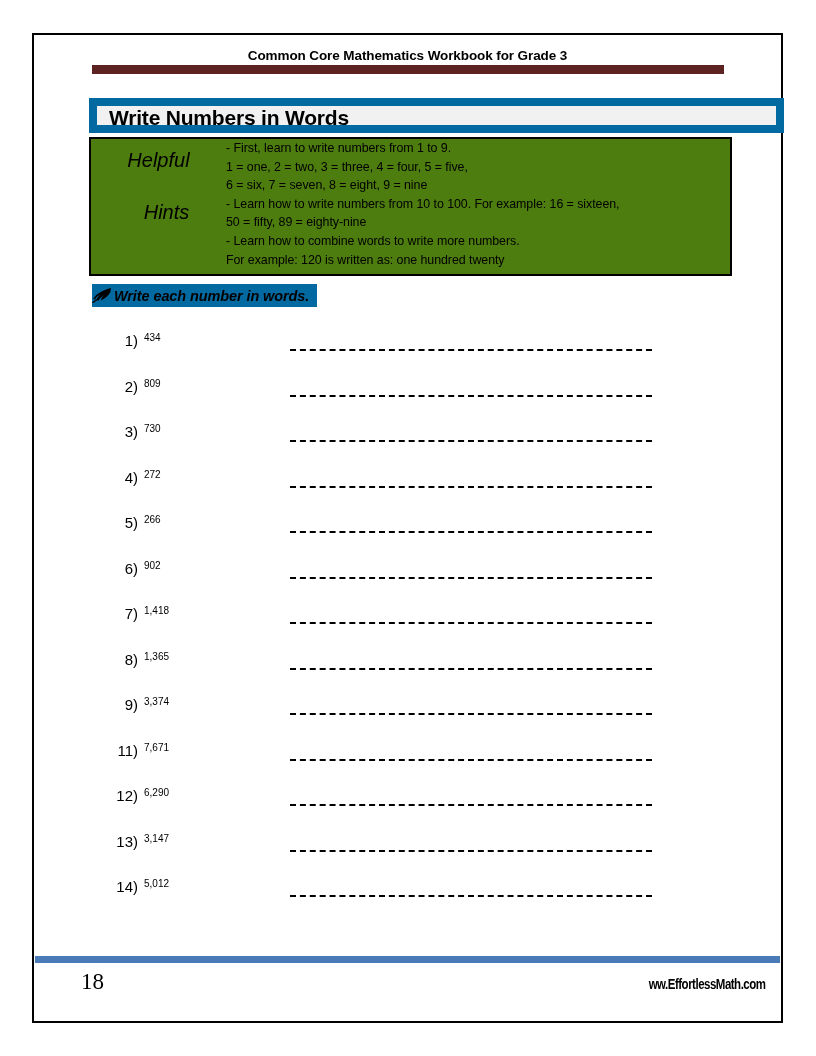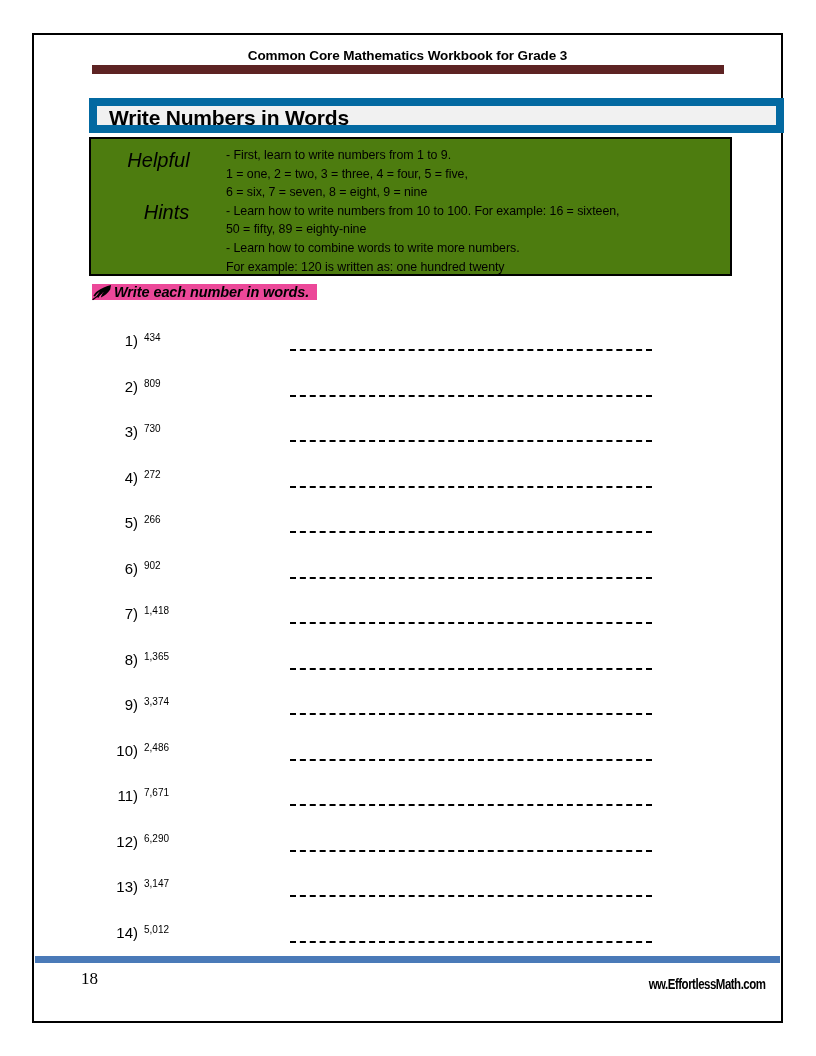--- a/index.html
+++ b/index.html
@@ -104,37 +104,36 @@
     top: 10px;
   }
   #hints-label .hl-2 {
     position: absolute;
     left: 0; right: 0;
     top: 62px;
     margin-left: 16px;
   }
   #hints-lines {
     flex: 1 1 auto;
-    padding-top: 7px;
     padding-right: 6px;
   }
   .hint-line {
     font-size: 12.4px;
     line-height: 18.6px;
     white-space: nowrap;
     letter-spacing: -0.05px;
   }
 
   
   #instruction-row {
     position: absolute;
     left: 58px;
     top: 249px;
-    height: 16px;
-    background: #ec4899;
+    height: 23px;
+    background: #0369a1;
     display: flex;
     align-items: center;
     padding-right: 8px;
   }
   #quill-icon {
     width: 20px;
     height: 17px;
     margin-right: 2px;
     display: block;
   }
@@ -184,21 +183,21 @@
     left: 1px;
     top: 921px;
     width: 745px;
     height: 7px;
     background: #4a7ab8;
   }
   #page-number {
     position: absolute;
     left: 47px;
     top: 934px;
-    font-size: 17px;
+    font-size: 23px;
     font-family: "Liberation Serif", serif;
   }
   #site-url {
     position: absolute;
     right: 16px;
     top: 941px;
     font-size: 14px;
     font-weight: bold;
     letter-spacing: -0.6px;
     font-family: "Liberation Sans Narrow", "Liberation Sans", sans-serif;
@@ -293,25 +292,20 @@
         <span class="q-value">1,365</span>
         <span class="q-line"></span>
       </div>
 
       <div class="q-row">
         <span class="q-index">9)</span>
         <span class="q-value">3,374</span>
         <span class="q-line"></span>
       </div>
 
-      <div class="q-row">
-        <span class="q-index">10)</span>
-        <span class="q-value">2,486</span>
-        <span class="q-line"></span>
-      </div>
 
       <div class="q-row">
         <span class="q-index">11)</span>
         <span class="q-value">7,671</span>
         <span class="q-line"></span>
       </div>
 
       <div class="q-row">
         <span class="q-index">12)</span>
         <span class="q-value">6,290</span>

